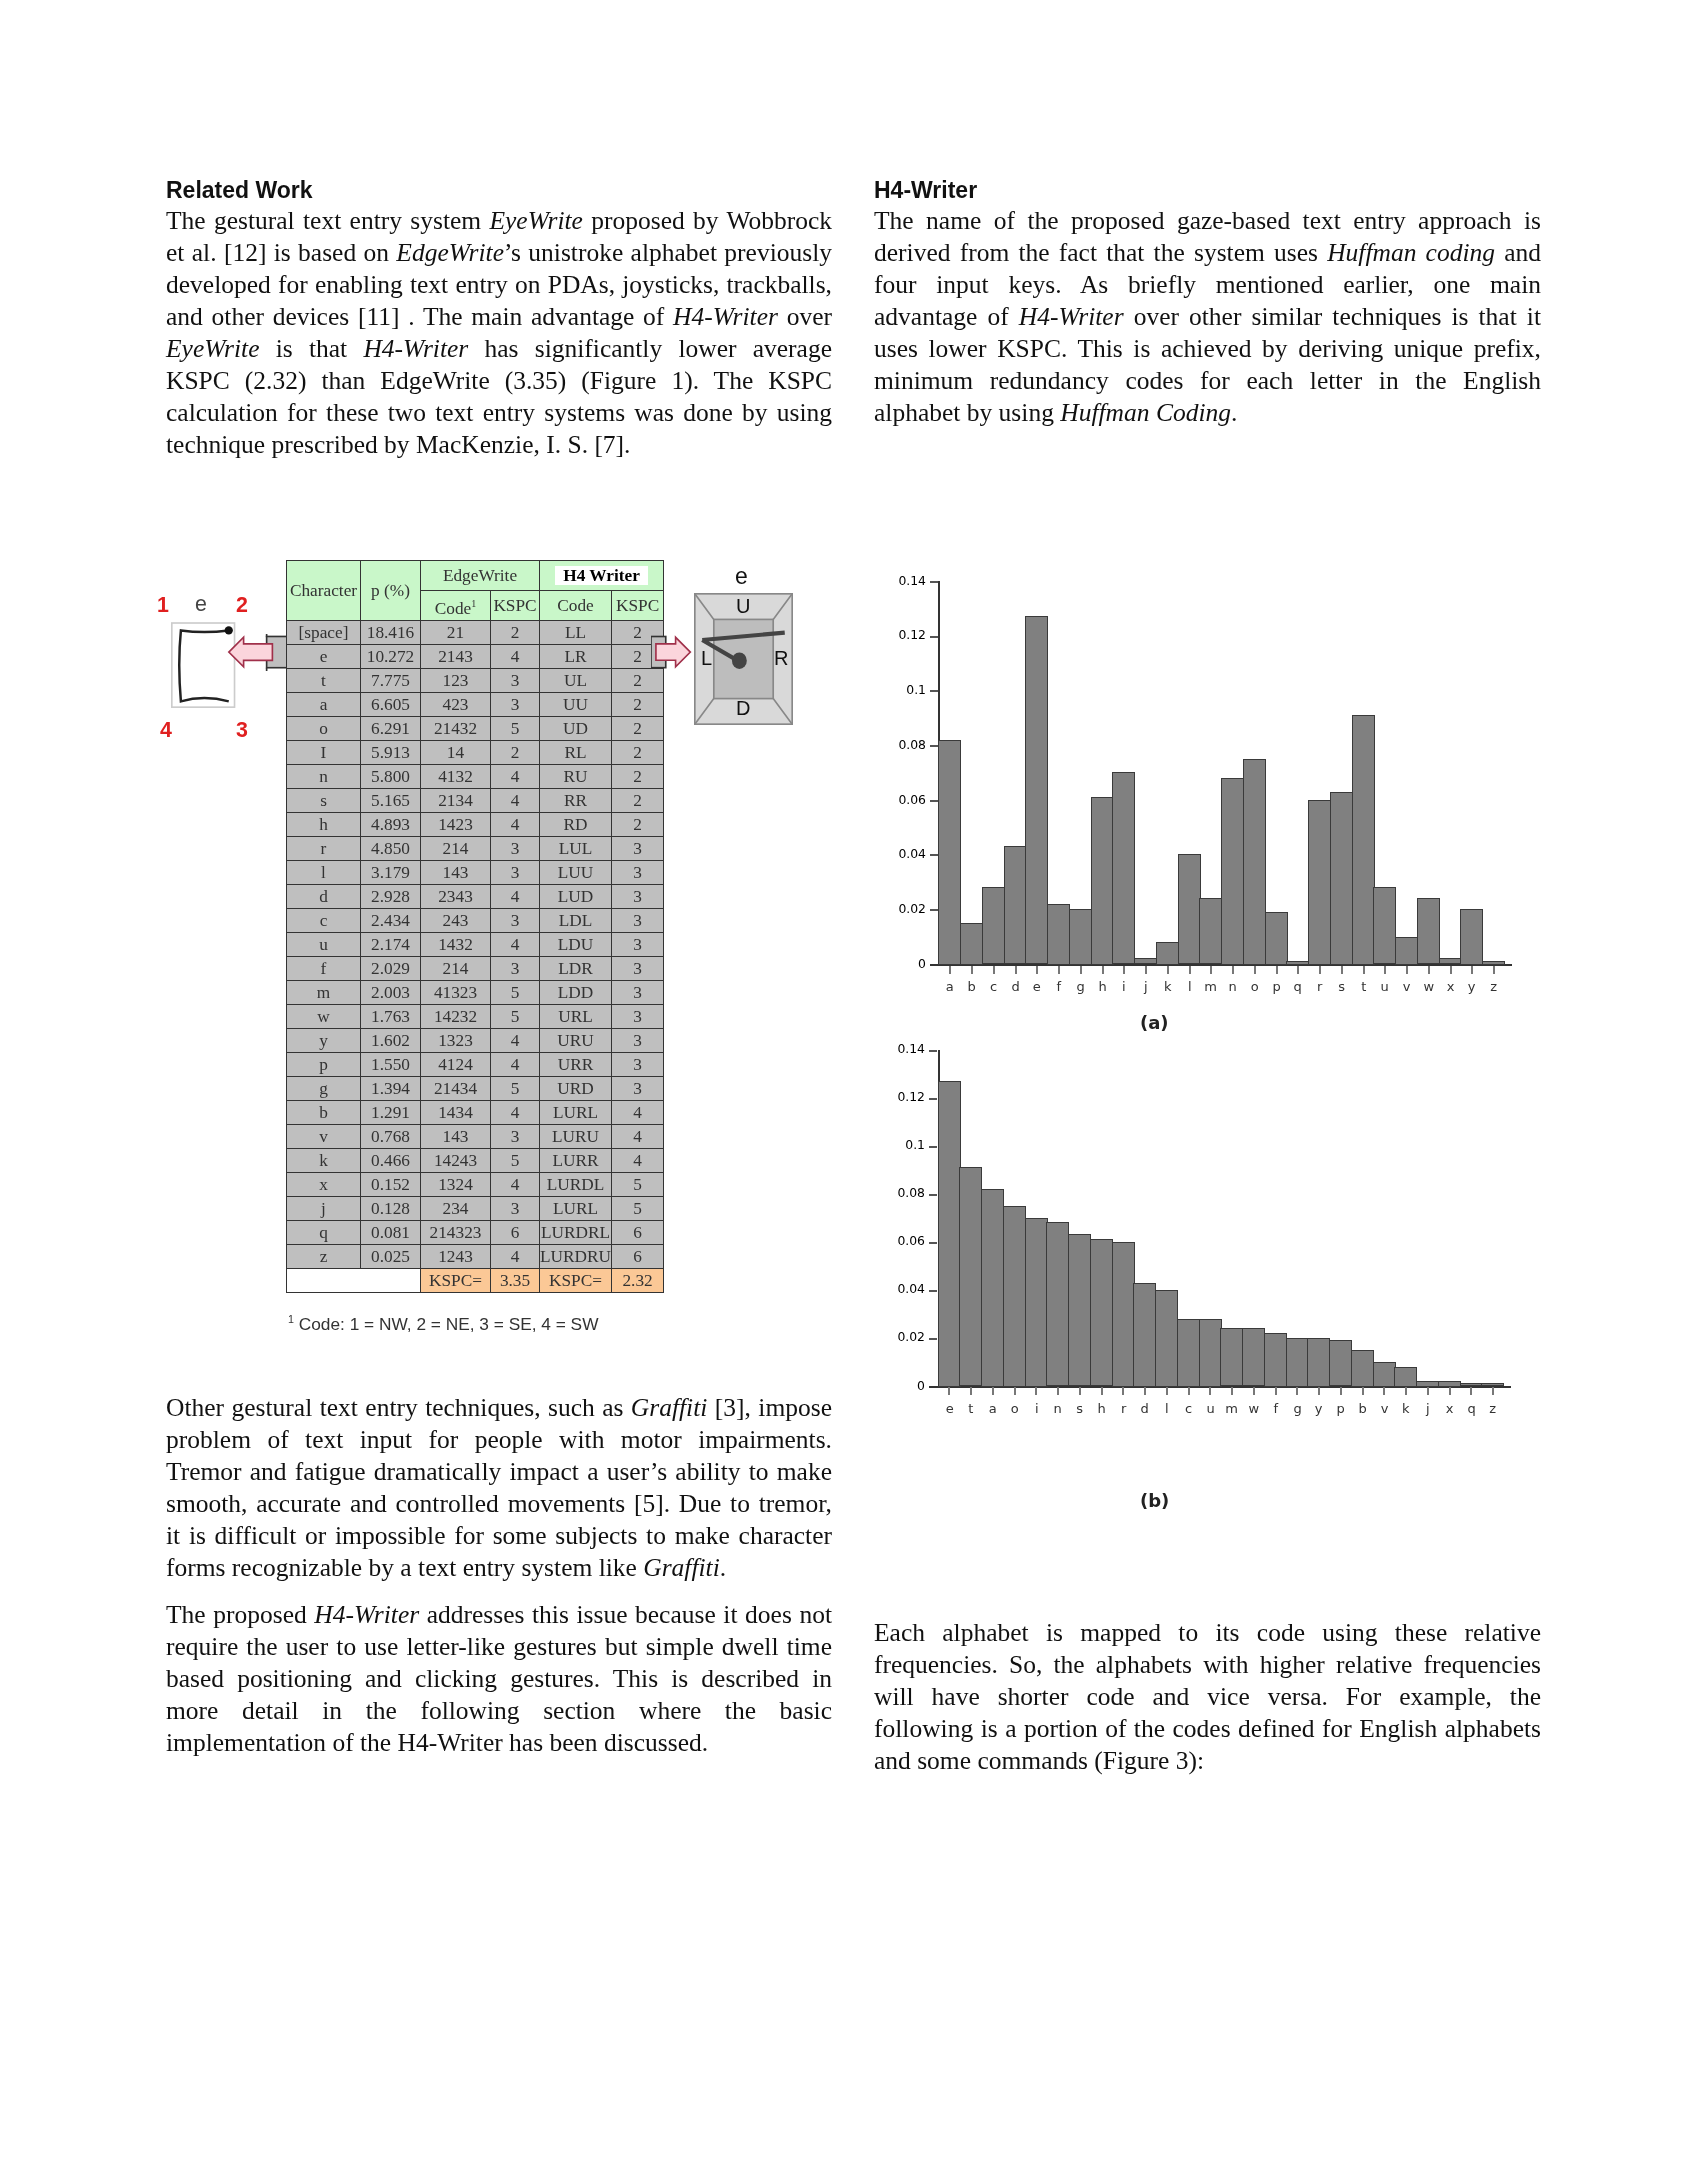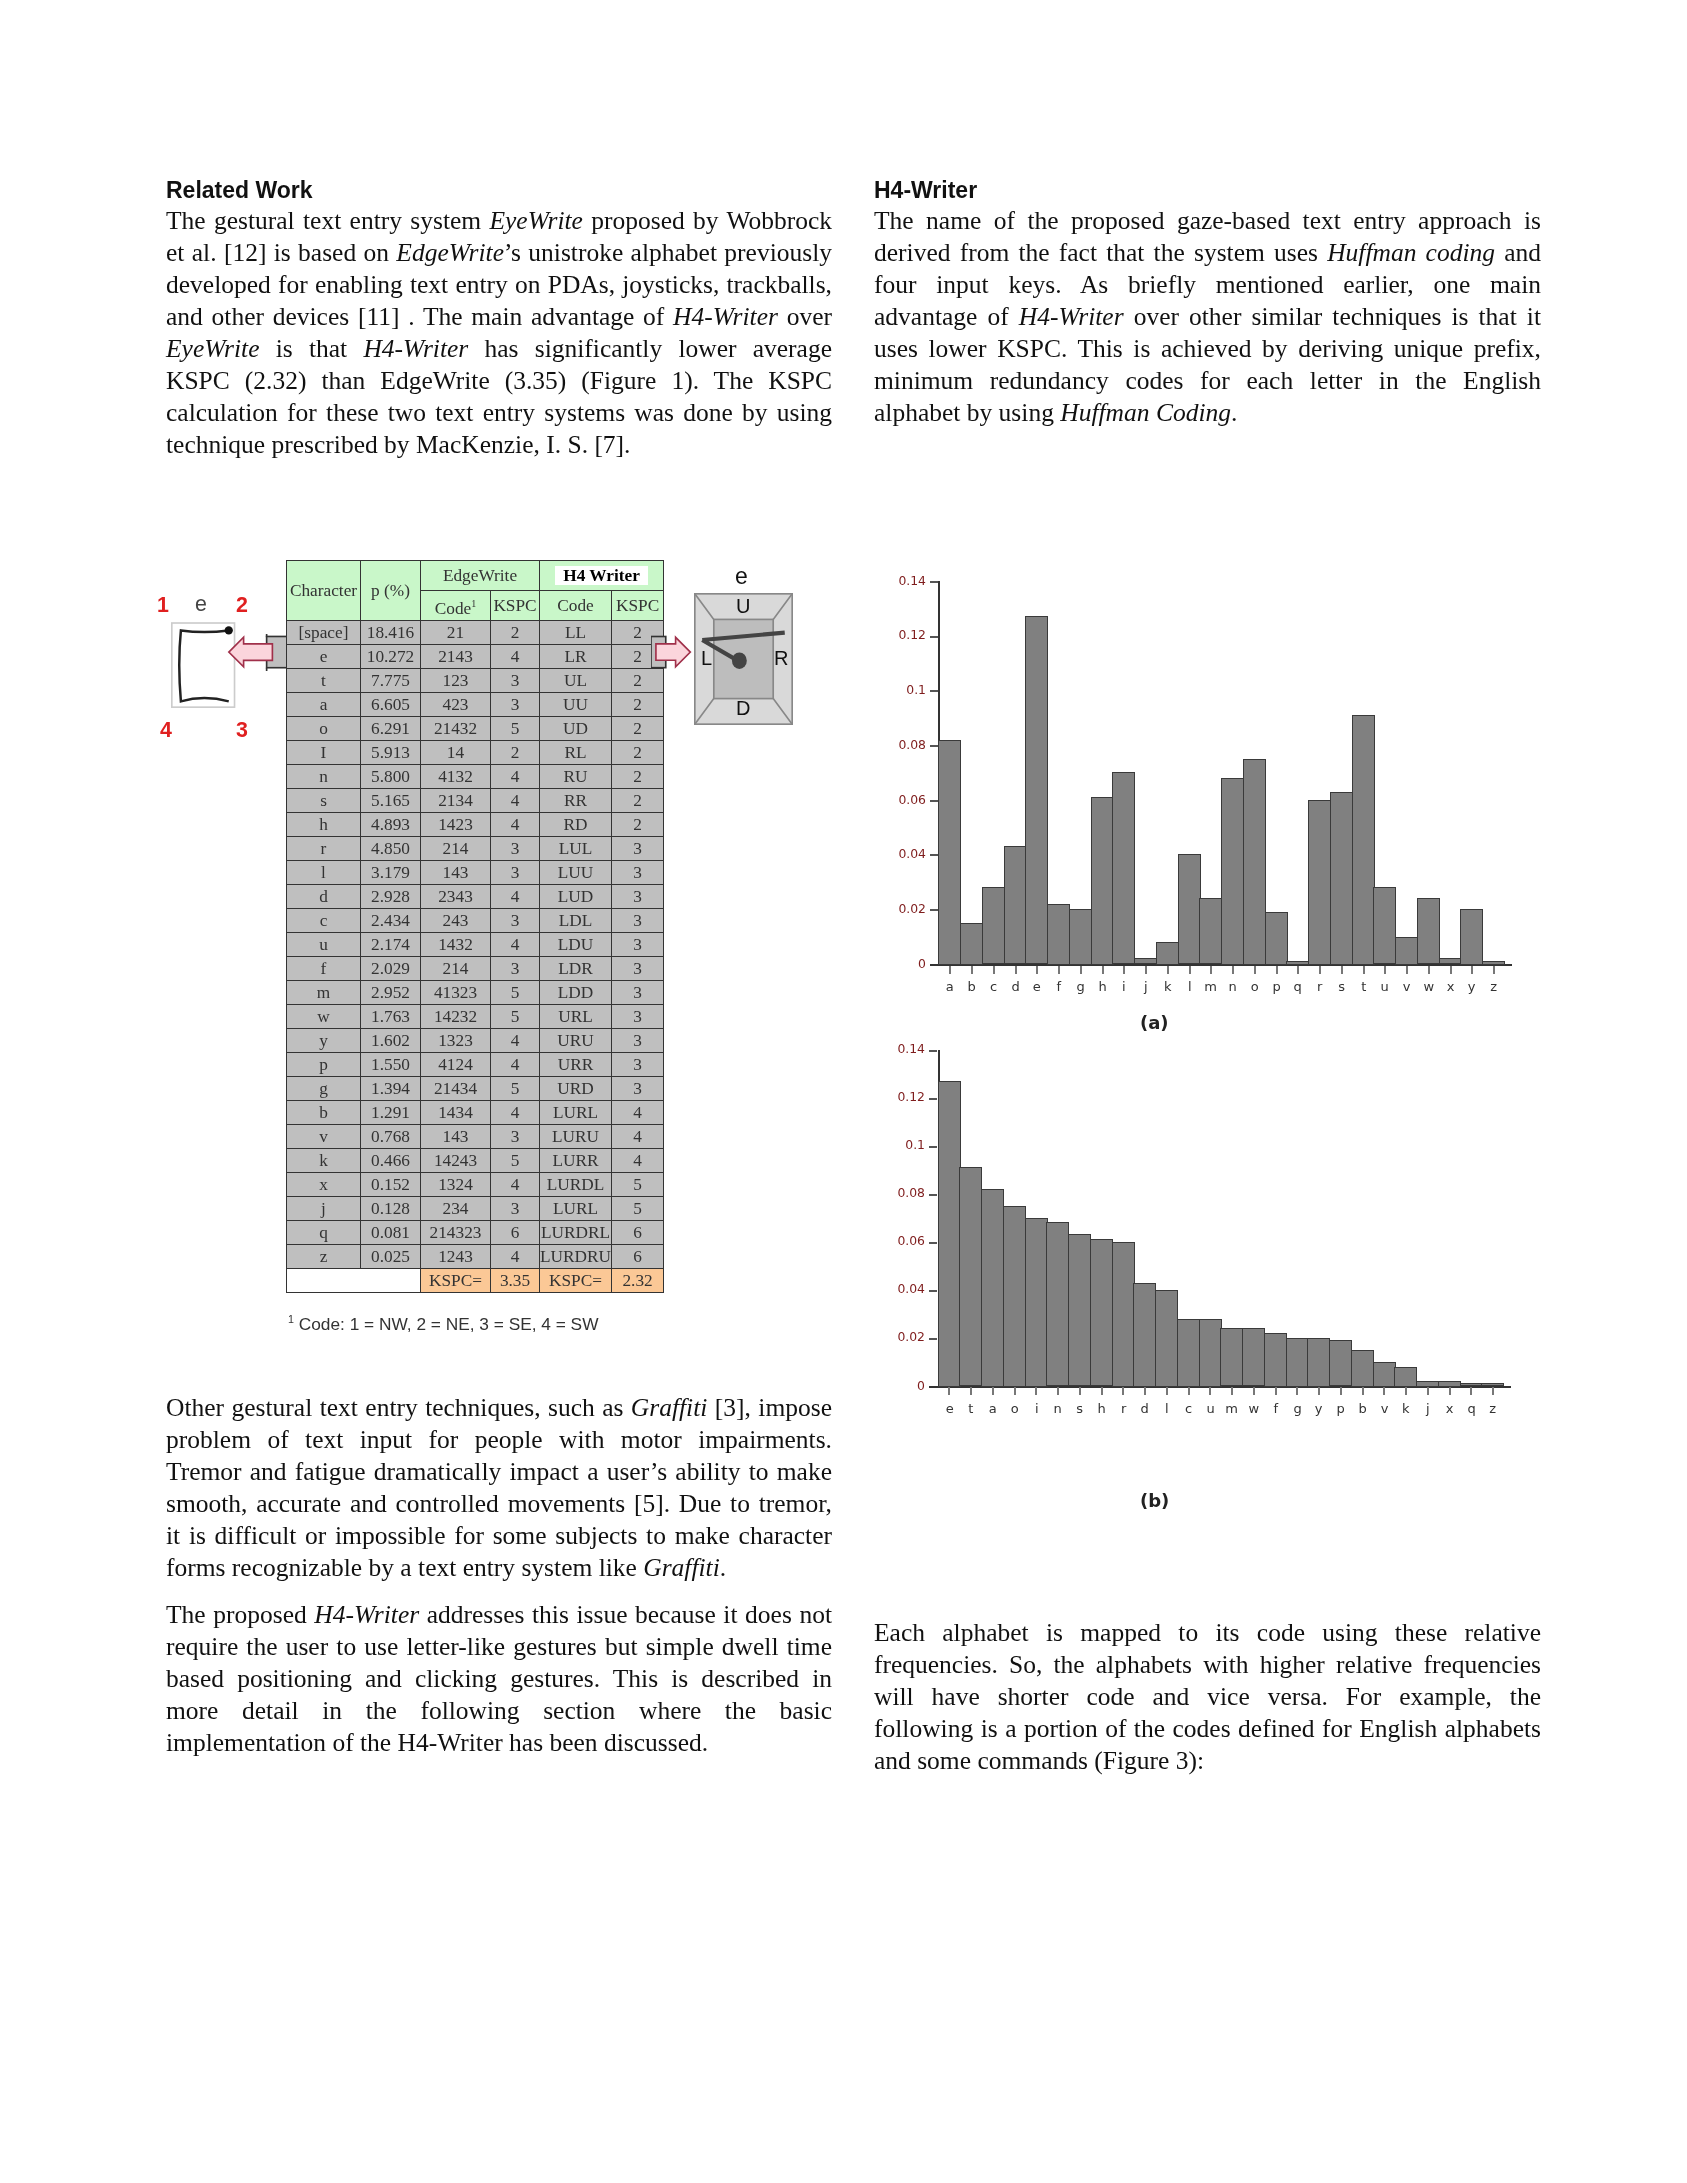--- a/index.html
+++ b/index.html
@@ -19,21 +19,21 @@
   .tbl thead th.h4{font-weight:bold;color:#000;}
   .tbl thead th.h4 span{background:#fff;padding:0 8.2px;}
   .tbl tbody td{background:#bfbfbf;}
   .tbl tr.kspc td.blank{background:#fff;border-right:1.6px solid #333;}
   .tbl tr.kspc td.or{background:#fbc896;}
   .foot{position:absolute;left:288px;top:1313px;font-family:"Liberation Sans",sans-serif;font-size:17.3px;color:#333;}
   .foot sup{font-size:10.7px;}
   .red{color:#e02020;font-family:"Liberation Sans",sans-serif;font-size:21.4px;font-weight:bold;position:absolute;}
   
   .chart{position:absolute;}
-  .ytick{position:absolute;font-family:"DejaVu Sans",sans-serif;font-size:12.4px;color:#7f1d1d;text-align:right;width:49px;}
+  .ytick{position:absolute;font-family:"DejaVu Sans",sans-serif;font-size:12.4px;color:#000000;text-align:right;width:49px;}
   .xlab{position:absolute;font-family:"DejaVu Sans",sans-serif;font-size:13px;color:#333;text-align:center;width:21.4px;}
   .bar{position:absolute;background:#808080;border:1.6px solid #3a3a3a;box-sizing:border-box;}
   .sublab{position:absolute;font-family:"DejaVu Sans",sans-serif;font-weight:bold;font-size:18px;color:#222;}
 </style>
 </head>
 <body>
 
 <div class="col col-left" style="top:175px;">
   <h2 class="sec">Related Work</h2>
   <p class="para"><span>The gestural text entry system </span><i>EyeWrite</i><span> proposed by Wobbrock et al. [12] is based on </span><i>EdgeWrite</i><span>’s unistroke alphabet previously developed for enabling text entry on PDAs, joysticks, trackballs, and other devices [11] . The main advantage of </span><i>H4-Writer</i><span> over </span><i>EyeWrite</i><span> is that </span><i>H4-Writer</i><span> has significantly lower average KSPC (2.32) than EdgeWrite (3.35) (Figure 1).  The KSPC calculation for these two text entry systems was done by using technique prescribed by MacKenzie, I. S. [7].</span></p>
@@ -199,21 +199,21 @@
         <tr>
           <td>f</td>
           <td>2.029</td>
           <td>214</td>
           <td>3</td>
           <td>LDR</td>
           <td>3</td>
         </tr>
         <tr>
           <td>m</td>
-          <td>2.952</td>
+          <td>2.003</td>
           <td>41323</td>
           <td>5</td>
           <td>LDD</td>
           <td>3</td>
         </tr>
         <tr>
           <td>w</td>
           <td>1.763</td>
           <td>14232</td>
           <td>5</td>

